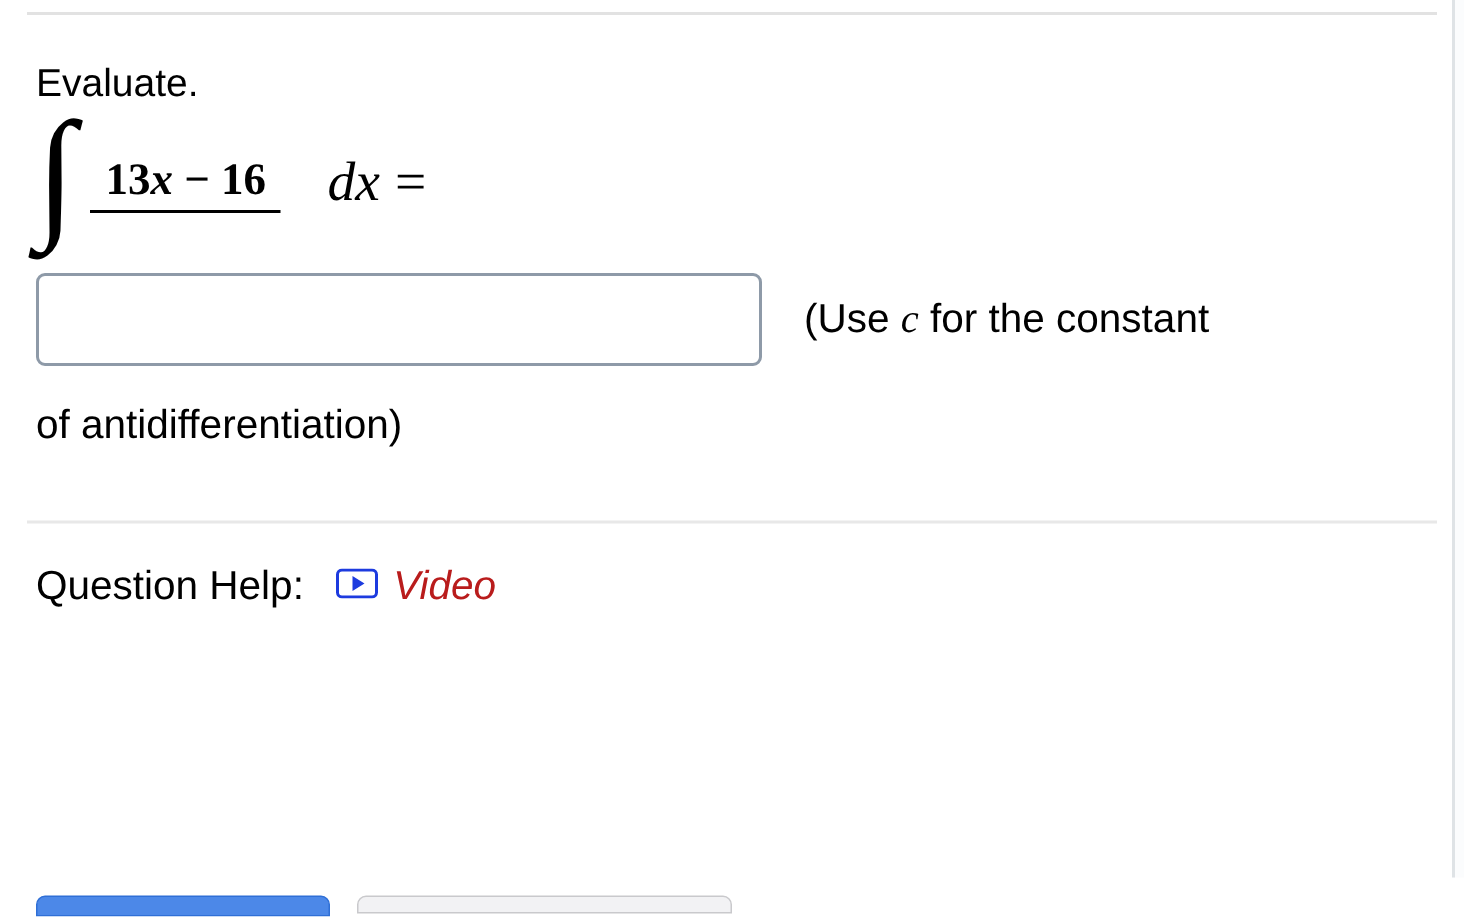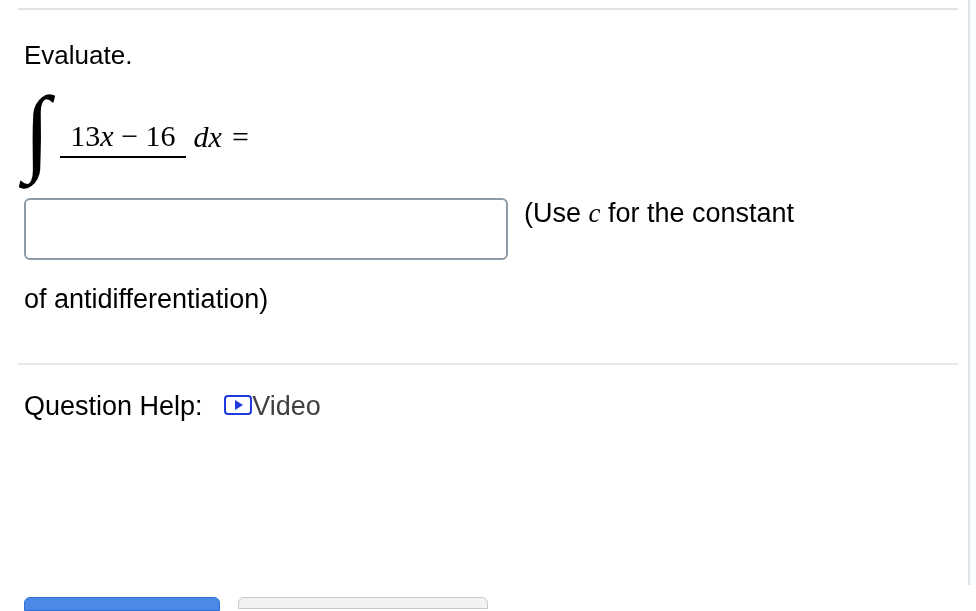--- a/index.html
+++ b/index.html
@@ -17,21 +17,21 @@
       position: relative;
     }
     .top-divider {
       border-top: 2px solid #e2e2e2;
       margin: 8px 18px 0 18px;
     }
     .content {
       padding: 30px 24px 0 24px;
     }
     .prompt {
-      margin-bottom: 28px;
+      margin-bottom: 12px;
     }
     .math-row {
       display: flex;
       align-items: center;
       gap: 8px;
       margin-bottom: 22px;
       font-family: 'Times New Roman', Times, serif;
     }
     .integral-sym {
       font-size: 96px;
@@ -43,46 +43,47 @@
     .fraction {
       display: inline-flex;
       flex-direction: column;
       align-items: center;
       font-size: 30px;
       line-height: 1.2;
     }
     .frac-num, .frac-den {
       padding: 2px 10px;
       white-space: nowrap;
+      font-weight: bold;
     }
     .frac-num {
       border-bottom: 2px solid #000;
     }
     .mi {
       font-style: italic;
     }
     .sup {
       font-size: 0.65em;
       vertical-align: super;
       line-height: 0;
     }
     .dx-equal {
-      font-size: 30px;
-      font-style: italic;
-      margin-left: 0;
+      font-size: 37px;
+      font-style: italic;
+      margin-left: 23px;
     }
     .eq-sign {
       font-style: normal;
       margin-left: 10px;
     }
     .answer-row {
       display: flex;
-      align-items: flex-start;
+      align-items: center;
       flex-wrap: wrap;
-      gap: 16px;
+      gap: 28px;
       margin-bottom: 6px;
     }
     .answer-input {
       width: 484px;
       height: 62px;
       border: 2px solid #8e9aa8;
       border-radius: 6px;
       font-size: 24px;
       padding: 4px 10px;
       background: #fff;
@@ -104,25 +105,26 @@
       margin: 48px 18px 0 18px;
     }
     .help-row {
       padding: 26px 40px 0 24px;
       font-size: 27px;
     }
     .help-label {
       margin-right: 14px;
     }
     .video-link {
-      color: #404040;
+      color: #b91c1c;
       text-decoration: none;
       display: inline-flex;
       align-items: center;
-      gap: 0;
+      gap: 10px;
+      font-style: italic;
     }
     .video-icon {
       display: inline-block;
     }
     .bottom-buttons {
       position: absolute;
       bottom: 0;
       left: 24px;
       display: flex;
       gap: 18px;

